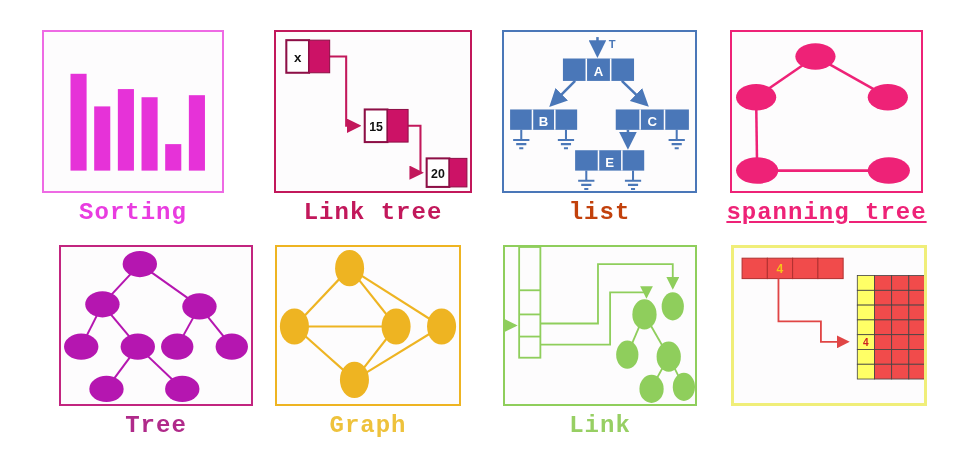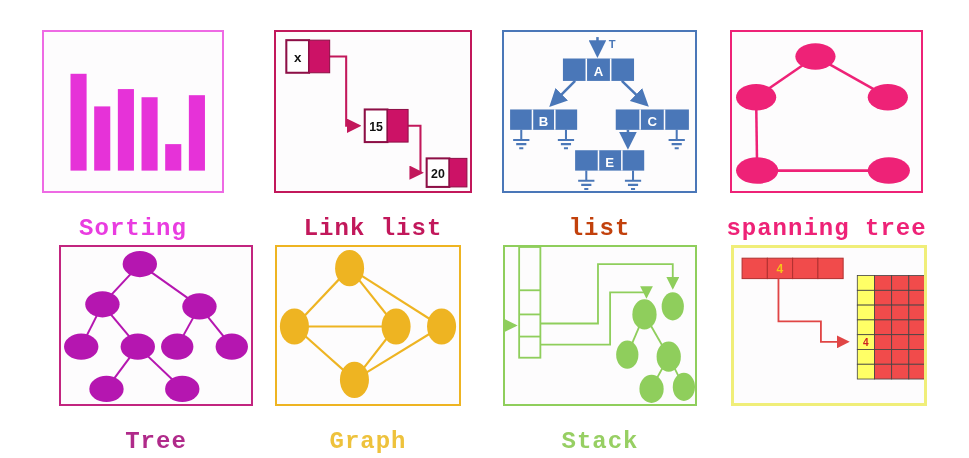--- a/index.html
+++ b/index.html
@@ -4,33 +4,33 @@
 <style>
   html,body{margin:0;padding:0;}
   body{
     width:969px;height:458px;background:#ffffff;position:relative;overflow:hidden;
     font-family:"Liberation Sans",sans-serif;
   }
   .cell{position:absolute;display:flex;flex-direction:column;align-items:center;}
   .box{box-sizing:border-box;background:#fdfcfd;}
   .label{
     font-family:"Liberation Mono","DejaVu Sans Mono",monospace;
-    font-weight:bold;font-size:24px;letter-spacing:1px;margin-top:22px;white-space:nowrap;
+    font-weight:bold;font-size:24px;letter-spacing:1px;margin-top:6px;white-space:nowrap;
   }
   
   .b-sorting {border:2px solid #ee6ae4;}
   .b-linklist{border:2px solid #c2185b;}
   .b-list    {border:2px solid #4a77b8;}
   .b-span    {border:2px solid #ee2277;}
   .b-tree    {border:2px solid #c2257f;}
   .b-graph   {border:2px solid #eeb422;}
   .b-stack   {border:2px solid #8fce5c;}
   .b-hash    {border:3px solid #f0ee79;}
   .l-sorting{color:#e93ce0;} .l-linklist{color:#c2185b;} .l-list{color:#c2410c;}
-  .l-span{color:#ee2277;} .l-tree{color:#b02a8a;} .l-graph{color:#eec23c;}
+  .l-span{color:#ee2277;text-decoration:underline;} .l-tree{color:#b02a8a;} .l-graph{color:#eec23c;}
   .l-stack{color:#97cf63;} .l-hash{color:#e85c5c;}
   svg{display:block;}
   text{font-family:"Liberation Sans",sans-serif;font-weight:bold;}
 </style>
 </head>
 <body>
 
 <div class="cell" style="left:42px;top:30px;width:182px;">
   <div class="box b-sorting" style="width:182px;height:163px;">
     <svg width="178" height="159" viewBox="0 0 188 156" preserveAspectRatio="none">
@@ -69,21 +69,21 @@
         <text x="97" y="97" text-anchor="middle" font-size="12" fill="#111111">15</text>
       </g>
 
       <g>
         <rect x="146" y="124" width="22" height="28" fill="#ffffff" stroke="#8d0f46" stroke-width="2"></rect>
         <rect x="168" y="124" width="17" height="28" fill="#cc1266" stroke="#8d0f46" stroke-width="1"></rect>
         <text x="157" y="143" text-anchor="middle" font-size="12" fill="#111111">20</text>
       </g>
     </svg>
   </div>
-  <div class="label l-linklist">Link list</div>
+  <div class="label l-linklist">Link tree</div>
 </div>
 
 <div class="cell" style="left:502px;top:30px;width:195px;">
   <div class="box b-list" style="width:195px;height:163px;">
     <svg width="191" height="159" viewBox="0 0 188 156" preserveAspectRatio="none">
       <defs>
         <marker id="arrB" viewBox="0 0 10 10" refX="8" refY="5" markerWidth="7" markerHeight="7" orient="auto">
           <path d="M0,0 L10,5 L0,10 z" fill="#4a77b8"></path>
         </marker>
       </defs>
@@ -239,21 +239,21 @@
       <g fill="#8fce5c">
         <ellipse cx="166" cy="59" rx="11" ry="14"></ellipse>
         <ellipse cx="138" cy="67" rx="12" ry="15"></ellipse>
         <ellipse cx="121" cy="107" rx="11" ry="14"></ellipse>
         <ellipse cx="162" cy="109" rx="12" ry="15"></ellipse>
         <ellipse cx="145" cy="141" rx="12" ry="14"></ellipse>
         <ellipse cx="177" cy="139" rx="11" ry="14"></ellipse>
       </g>
     </svg>
   </div>
-  <div class="label l-stack">Stack</div>
+  <div class="label l-stack">Link</div>
 </div>
 
 <div class="cell" style="left:731px;top:245px;width:196px;">
   <div class="box b-hash" style="width:196px;height:161px;">
     <svg width="190" height="155" viewBox="0 0 188 152" preserveAspectRatio="none">
       <defs>
         <marker id="arrR" viewBox="0 0 10 10" refX="8" refY="5" markerWidth="7" markerHeight="7" orient="auto">
           <path d="M0,0 L10,5 L0,10 z" fill="#e04545"></path>
         </marker>
       </defs>

